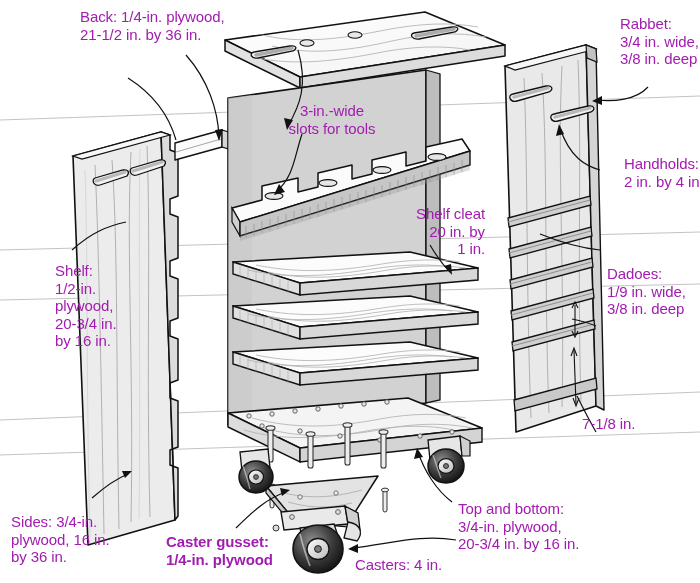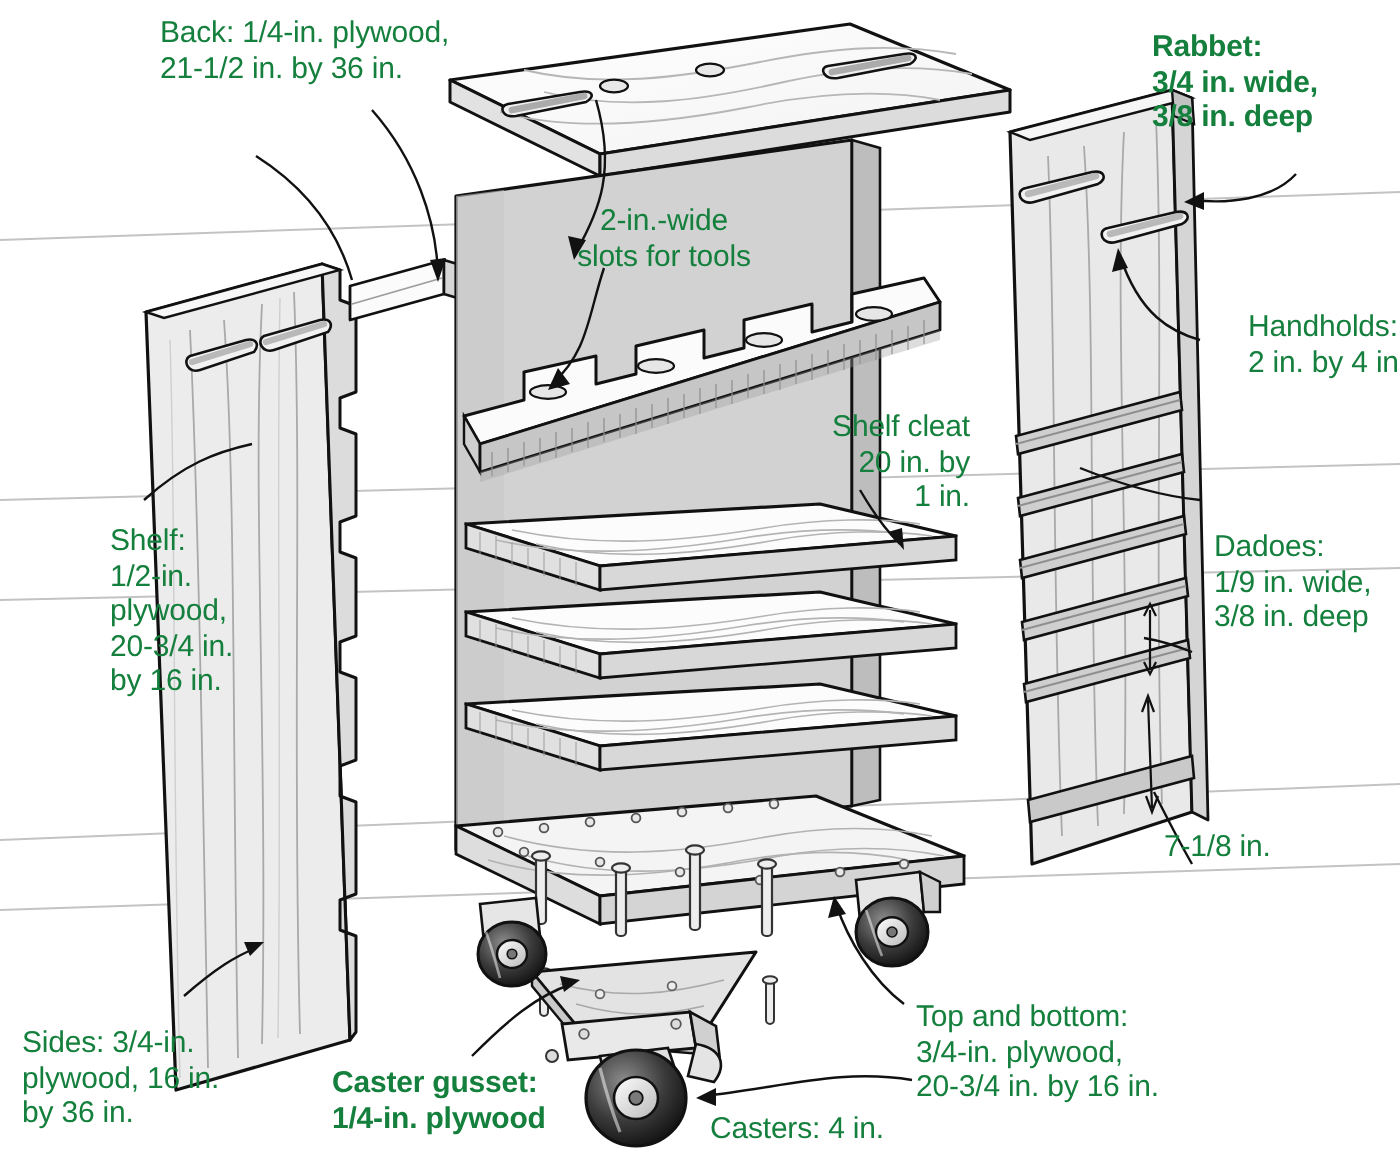--- a/index.html
+++ b/index.html
@@ -7,21 +7,21 @@
     position:relative;width:700px;height:583px;overflow:hidden;
     background:#ffffff;
     font-family:"Liberation Sans","DejaVu Sans",sans-serif;
     color:#111111;
   }
   #art{position:absolute;left:0;top:0;width:700px;height:583px;}
   .lbl{
     position:absolute;
     font-size:15px;
     line-height:17.5px;
-    color:#15803d;
+    color:#a21caf;
     white-space:pre;
     letter-spacing:-0.1px;
   }
   .lbl.it{font-style:italic;}
   .lbl.ctr{text-align:center;}
   .lbl.rt{text-align:right;}
 </style>
 </head>
 <body>
 
@@ -441,25 +441,25 @@
 
       <path d="M452,502 C436,490 424,470 418,452"></path>
       <path d="M414,459 L417,448 L423,457" fill="#111" stroke="none"></path>
     </g>
   </svg>
 
   <div class="lbl" style="left:80px;top:8px;">Back: 1/4-in. plywood,
 21-1/2 in. by 36 in.</div>
 
 
-  <div class="lbl" style="left:576px;top:15px;font-weight:bold;">Rabbet:
+  <div class="lbl" style="left:620px;top:15px;">Rabbet:
 3/4 in. wide,
 3/8 in. deep</div>
 
-  <div class="lbl ctr" style="left:256px;top:102px;width:152px;">2-in.-wide
+  <div class="lbl ctr" style="left:256px;top:102px;width:152px;">3-in.-wide
 slots for tools</div>
 
   <div class="lbl" style="left:576px;top:155px;margin-left:48px;">Handholds:
 2 in. by 4 in.</div>
 
   <div class="lbl rt" style="left:300px;top:205px;width:185px;">Shelf cleat
 20 in. by
 1 in.</div>
 
   <div class="lbl" style="left:607px;top:265px;">Dadoes:

